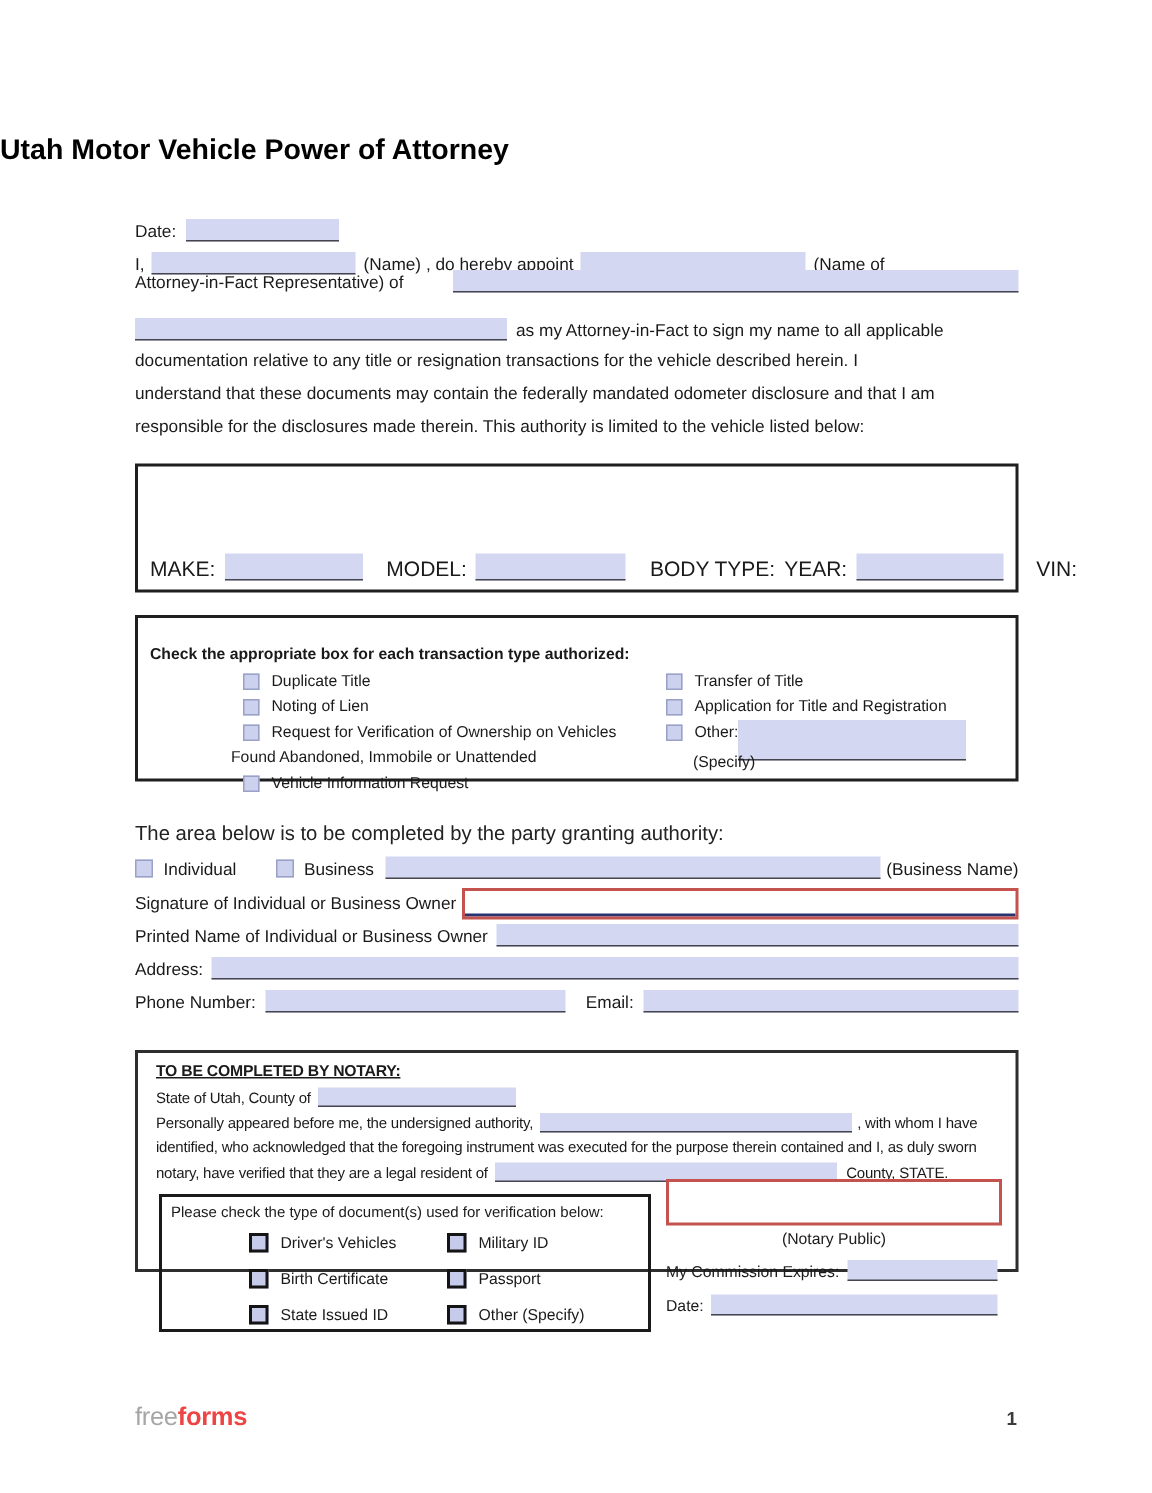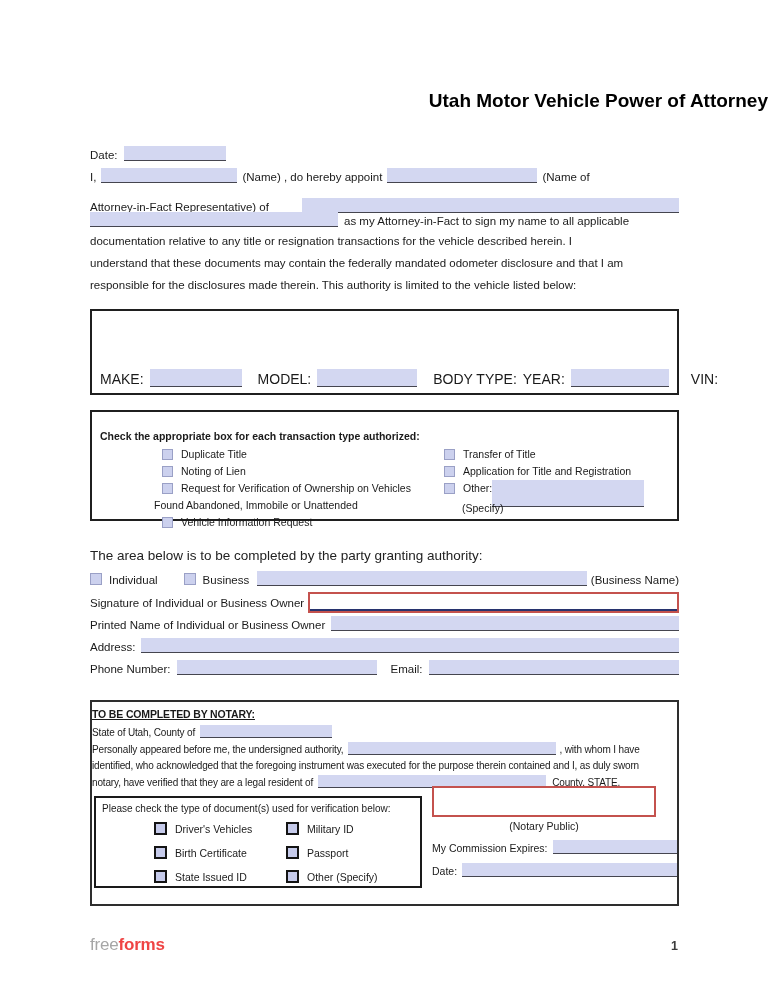--- a/index.html
+++ b/index.html
@@ -6,21 +6,21 @@
   html,body { background:#ffffff; }
   body {
     width:768px; height:995px; position:relative;
     font-family:"Liberation Sans", sans-serif;
     color:#1a1a1a; overflow:hidden;
   }
   .abs { position:absolute; }
   .t { white-space:pre; }
 
   
-  .title { left:0; top:90px; width:768px; text-align:right;
+  .title { left:0; top:90px; width:768px; text-align:left;
            font-size:19px; font-weight:bold; color:#000; }
 
   
   .line { left:90px; width:589px; font-size:11.5px; display:flex;
           align-items:flex-end; white-space:pre; }
 
   
   .field { display:inline-block; background:#d3d7f1;
            border-bottom:1px solid #45454f; height:15px;
            vertical-align:-3px; }
@@ -47,22 +47,22 @@
   .trow .cb { margin-right:8px; }
 
   
   .grant-header { left:90px; top:548px; font-size:13.5px; color:#222; }
   .grow { display:flex; align-items:flex-end; }
   .grow .cb { width:12px; height:12px; margin-right:7px; align-self:center; }
   .sigbox { flex:1 1 auto; height:21px; background:#fff;
             border:2px solid #c4524e; box-shadow:inset 0 -2px 0 #27336e; }
 
   
-  .notary-box { top:700px; height:206px; border:2px solid #2e2e2e;
-                padding:6px 0; font-size:10px; }
+  .notary-box { top:700px; height:148px; border:2px solid #2e2e2e;
+                padding:6px 12px; font-size:10px; }
   .nline { display:flex; align-items:flex-end; white-space:pre;
            letter-spacing:-0.15px; margin-top:4.5px; }
   .nline .field { height:13px; }
   .notary-header { font-weight:bold; font-size:10.5px; text-decoration:underline; margin-top:0; }
   .notary-bottom { position:relative; height:108px; margin-top:6px; }
   .verify-box { position:absolute; left:2px; top:2px; width:328px; height:92px;
                 border:2px solid #1a1a1a; padding:5px 6px; }
   .vb-item { position:absolute; display:flex; align-items:center; white-space:pre; font-size:10.5px; }
   .vb-item .cbk { margin-right:8px; }
   .notary-right { position:absolute; left:340px; top:-8px; right:0; }
@@ -88,21 +88,21 @@
 </div>
 
 <div class="abs line" style="top:168px;">
   <span class="t">I,</span>
   <span class="field" style="width:136px; margin-left:5px;"></span>
   <span class="t" style="margin-left:5px; margin-right:5px;">(Name) , do hereby appoint</span>
   <span class="field" style="width:150px;"></span>
   <span class="t" style="margin-left:5px;">(Name of</span>
 </div>
 
-<div class="abs line" style="top:198px;gap:28px;">
+<div class="abs line" style="top:180px;gap:28px;">
   <span class="t">Attorney-in-Fact Representative) of</span>
   <span class="field fgrow" style="margin-left:5px;"></span>
 </div>
 
 <div class="abs line" style="top:212px;">
   <span class="field" style="width:248px; margin-right:6px;"></span>
   <span class="t">as my Attorney-in-Fact to sign my name to all applicable</span>
 </div>
 
 <div class="abs line" style="top:235px;">

